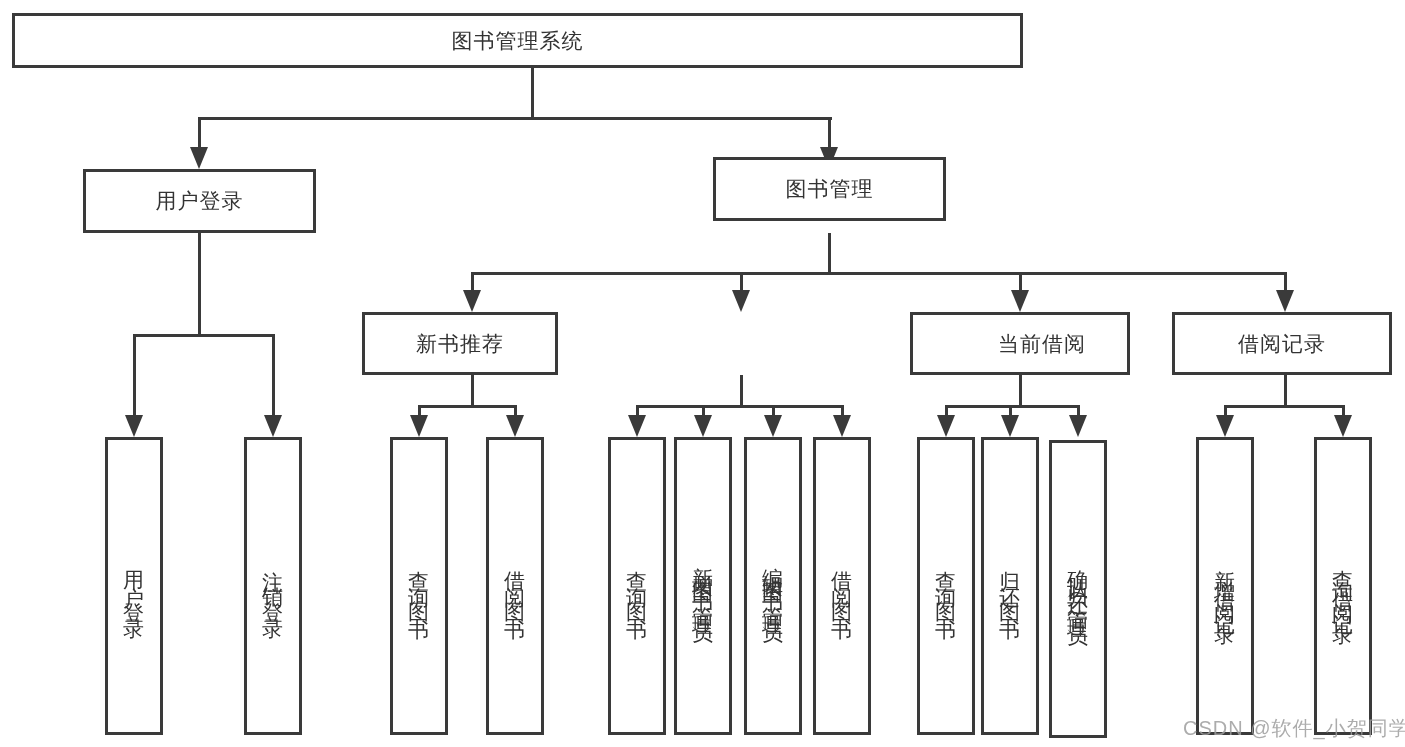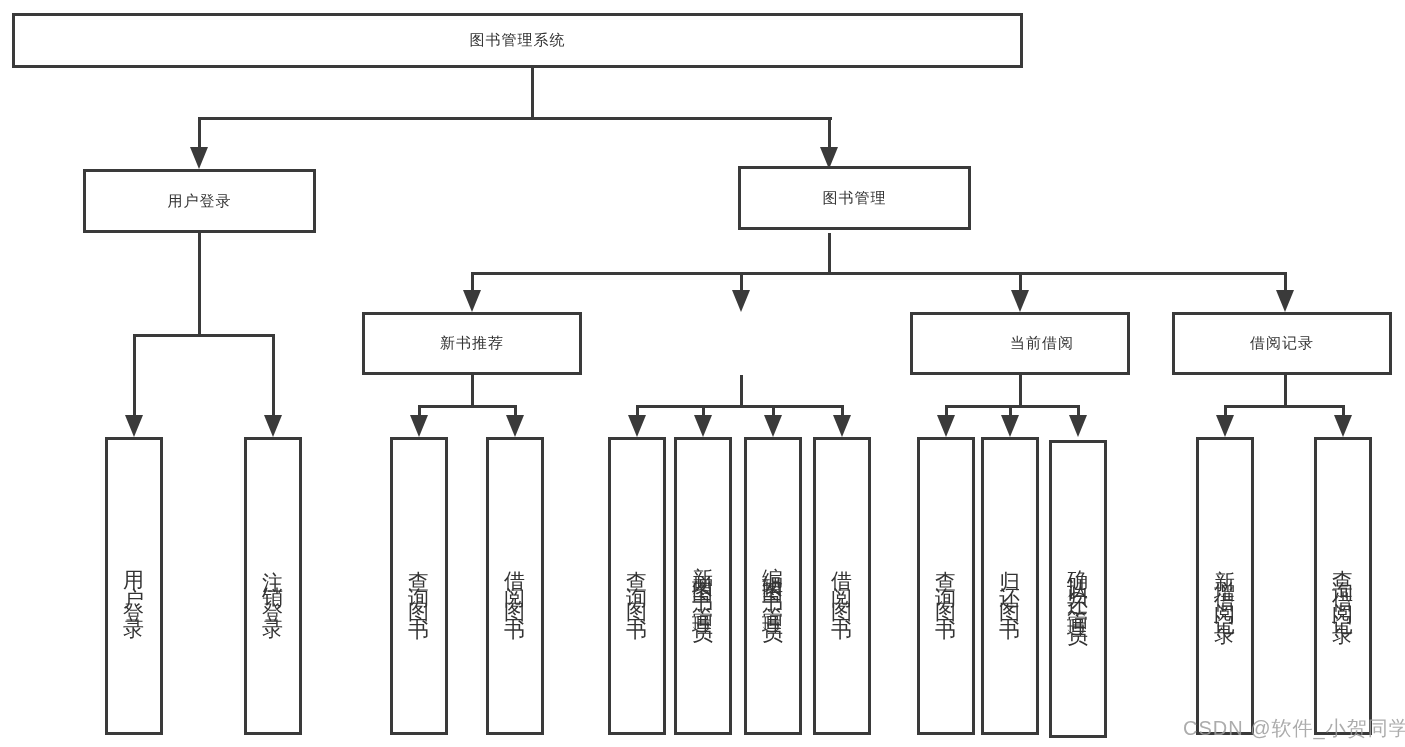--- a/index.html
+++ b/index.html
@@ -7,21 +7,21 @@
     --txt:#333333;
   }
   html,body{margin:0;padding:0;background:#ffffff;}
   body{font-family:"Liberation Sans","DejaVu Sans",sans-serif;}
   #canvas{
     position:relative;width:1405px;height:747px;background:#ffffff;overflow:hidden;
   }
   .box{
     position:absolute;box-sizing:border-box;border:3px solid var(--line);
     background:#fff;display:flex;align-items:center;justify-content:center;
-    font-size:15px;color:var(--txt);letter-spacing:1px;white-space:nowrap;
+    font-size:21px;color:var(--txt);letter-spacing:1px;white-space:nowrap;
   }
   .vbox{
     position:absolute;box-sizing:border-box;border:3px solid var(--line);
     background:#fff;display:flex;align-items:center;justify-content:center;
     font-size:21px;color:var(--txt);
   }
   .vtext{writing-mode:vertical-rl;text-orientation:mixed;line-height:1;}
   .v4{letter-spacing:16px;}
   .v6{letter-spacing:11px;}
   .v9{letter-spacing:8px;}
@@ -43,41 +43,41 @@
   <div class="box" style="left:12px;top:13px;width:1011px;height:55px;">图书管理系统</div>
 
   <div class="vl" style="left:531px;top:68px;height:50px;"></div>
   <div class="hl" style="left:198px;top:117px;width:634px;"></div>
   <div class="vl" style="left:198px;top:117px;height:33px;"></div>
   <div class="ah" style="left:190px;top:147px;"></div>
   <div class="vl" style="left:828px;top:117px;height:33px;"></div>
   <div class="ah" style="left:820px;top:147px;"></div>
 
   <div class="box" style="left:83px;top:169px;width:233px;height:64px;">用户登录</div>
-  <div class="box" style="left:713px;top:166px;width:233px;height:64px;margin-left:25px;">图书管理</div>
+  <div class="box" style="left:713px;top:157px;width:233px;height:64px;">图书管理</div>
 
   <div class="vl" style="left:198px;top:233px;height:102px;"></div>
   <div class="hl" style="left:133px;top:334px;width:142px;"></div>
   <div class="vl" style="left:133px;top:334px;height:83px;"></div>
   <div class="ah" style="left:125px;top:415px;"></div>
   <div class="vl" style="left:272px;top:334px;height:83px;"></div>
   <div class="ah" style="left:264px;top:415px;"></div>
 
   <div class="vl" style="left:828px;top:233px;height:41px;"></div>
   <div class="hl" style="left:471px;top:272px;width:816px;"></div>
   <div class="vl" style="left:471px;top:272px;height:23px;"></div>
   <div class="ah" style="left:463px;top:290px;"></div>
   <div class="vl" style="left:740px;top:272px;height:23px;"></div>
   <div class="ah" style="left:732px;top:290px;"></div>
   <div class="vl" style="left:1019px;top:272px;height:23px;"></div>
   <div class="ah" style="left:1011px;top:290px;"></div>
   <div class="vl" style="left:1284px;top:272px;height:23px;"></div>
   <div class="ah" style="left:1276px;top:290px;"></div>
 
-  <div class="box" style="left:362px;top:312px;width:220px;height:63px;">新书推荐</div>
+  <div class="box" style="left:362px;top:312px;width:196px;height:63px;">新书推荐</div>
   <div class="box" style="left:910px;top:312px;width:220px;height:63px;padding-left:44px;">当前借阅</div>
   <div class="box" style="left:1172px;top:312px;width:220px;height:63px;">借阅记录</div>
 
   <div class="vl" style="left:471px;top:375px;height:32px;"></div>
   <div class="hl" style="left:418px;top:405px;width:99px;"></div>
   <div class="vl" style="left:418px;top:405px;height:13px;"></div>
   <div class="ah" style="left:410px;top:415px;"></div>
   <div class="vl" style="left:514px;top:405px;height:13px;"></div>
   <div class="ah" style="left:506px;top:415px;"></div>
 

